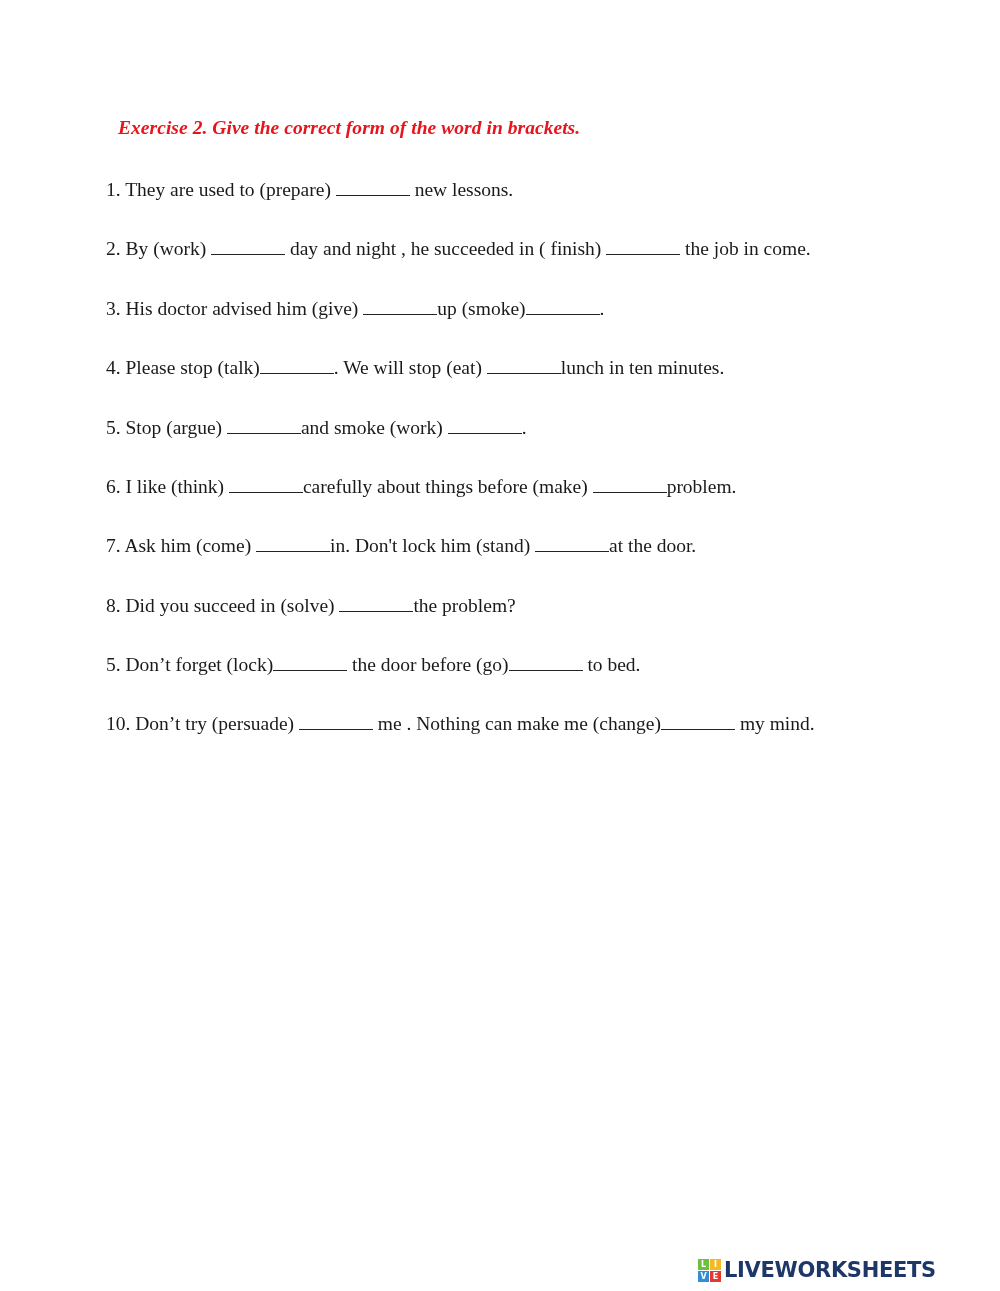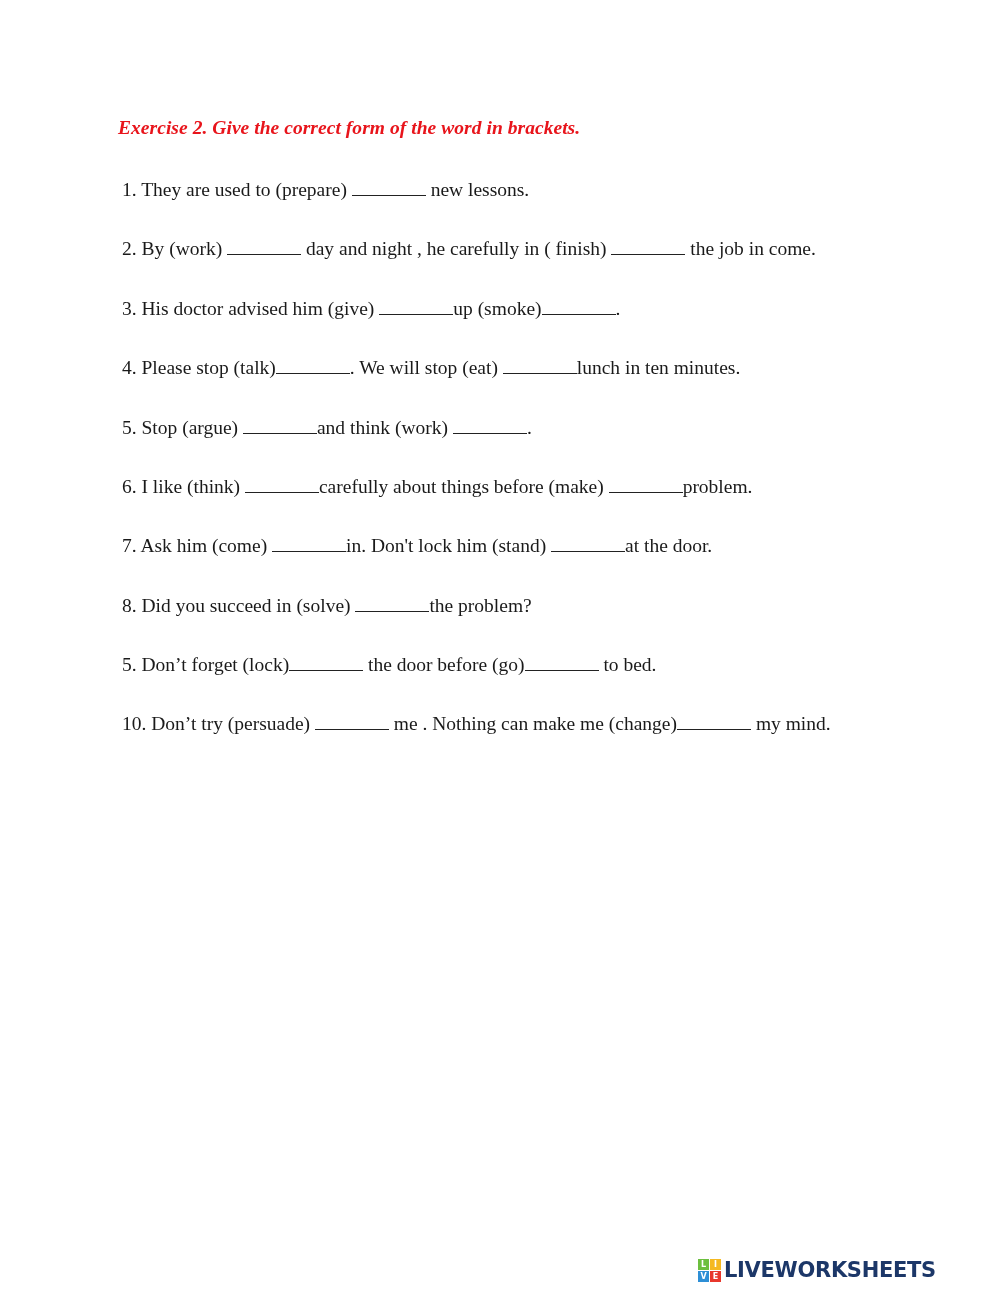--- a/index.html
+++ b/index.html
@@ -27,21 +27,21 @@
       top: 117px;
       font-size: 19.5px;
       font-weight: bold;
       font-style: italic;
       color: #e8141b;
       white-space: nowrap;
       letter-spacing: 0.05px;
     }
     .question {
       position: absolute;
-      left: 122px;
+      left: 106px;
       font-size: 19.5px;
       white-space: nowrap;
       color: #1a1a1a;
       line-height: 24px;
     }
     .blank {
       display: inline-block;
       width: 74px;
       height: 18px;
       border-bottom: 1.3px solid #222;
@@ -83,24 +83,24 @@
     }
   </style>
 </head>
 <body>
 
 <div class="page">
   <div class="title" style="color: rgb(232, 20, 27);">Exercise 2. Give the correct form of the word in brackets.</div>
 
   <div id="questions">
       <div class="question" style="top: 177px;"><span>1. They are used to (prepare) </span><span class="blank" title="_______"></span><span> new lessons.</span></div>
-      <div class="question" style="top: 236px;"><span>2. By (work) </span><span class="blank" title="_______"></span><span> day and night , he carefully in ( finish) </span><span class="blank" title="_______"></span><span> the job in come.</span></div>
+      <div class="question" style="top: 236px;"><span>2. By (work) </span><span class="blank" title="_______"></span><span> day and night , he succeeded in ( finish) </span><span class="blank" title="_______"></span><span> the job in come.</span></div>
       <div class="question" style="top: 296px; text-align: center;"><span>3. His doctor advised him (give) </span><span class="blank" title="_______"></span><span>up (smoke)</span><span class="blank" title="_______"></span><span>.</span></div>
       <div class="question" style="top: 355px; text-align: center;"><span>4. Please stop (talk)</span><span class="blank" title="_______"></span><span>. We will stop (eat) </span><span class="blank" title="_______"></span><span>lunch in ten minutes.</span></div>
-      <div class="question" style="top: 415px;"><span>5. Stop (argue) </span><span class="blank" title="_______"></span><span>and think (work) </span><span class="blank" title="_______"></span><span>.</span></div>
+      <div class="question" style="top: 415px;"><span>5. Stop (argue) </span><span class="blank" title="_______"></span><span>and smoke (work) </span><span class="blank" title="_______"></span><span>.</span></div>
       <div class="question" style="top: 474px;"><span>6. I like (think) </span><span class="blank" title="_______"></span><span>carefully about things before (make) </span><span class="blank" title="_______"></span><span>problem.</span></div>
       <div class="question" style="top: 533px;"><span>7. Ask him (come) </span><span class="blank" title="_______"></span><span>in. Don't lock him (stand) </span><span class="blank" title="_______"></span><span>at the door.</span></div>
       <div class="question" style="top: 593px;"><span>8. Did you succeed in (solve) </span><span class="blank" title="_______"></span><span>the problem?</span></div>
       <div class="question" style="top: 652px;"><span>5. Don’t forget (lock)</span><span class="blank" title="_______"></span><span> the door before (go)</span><span class="blank" title="_______"></span><span> to bed.</span></div>
       <div class="question" style="top: 711px;"><span>10. Don’t try (persuade) </span><span class="blank" title="_______"></span><span> me . Nothing can make me (change)</span><span class="blank" title="_______"></span><span> my mind.</span></div>
     </div>
 
   <div class="logo">
     <div class="logo-squares">
       <div class="logo-sq" style="background: rgb(108, 191, 63);">L</div>

